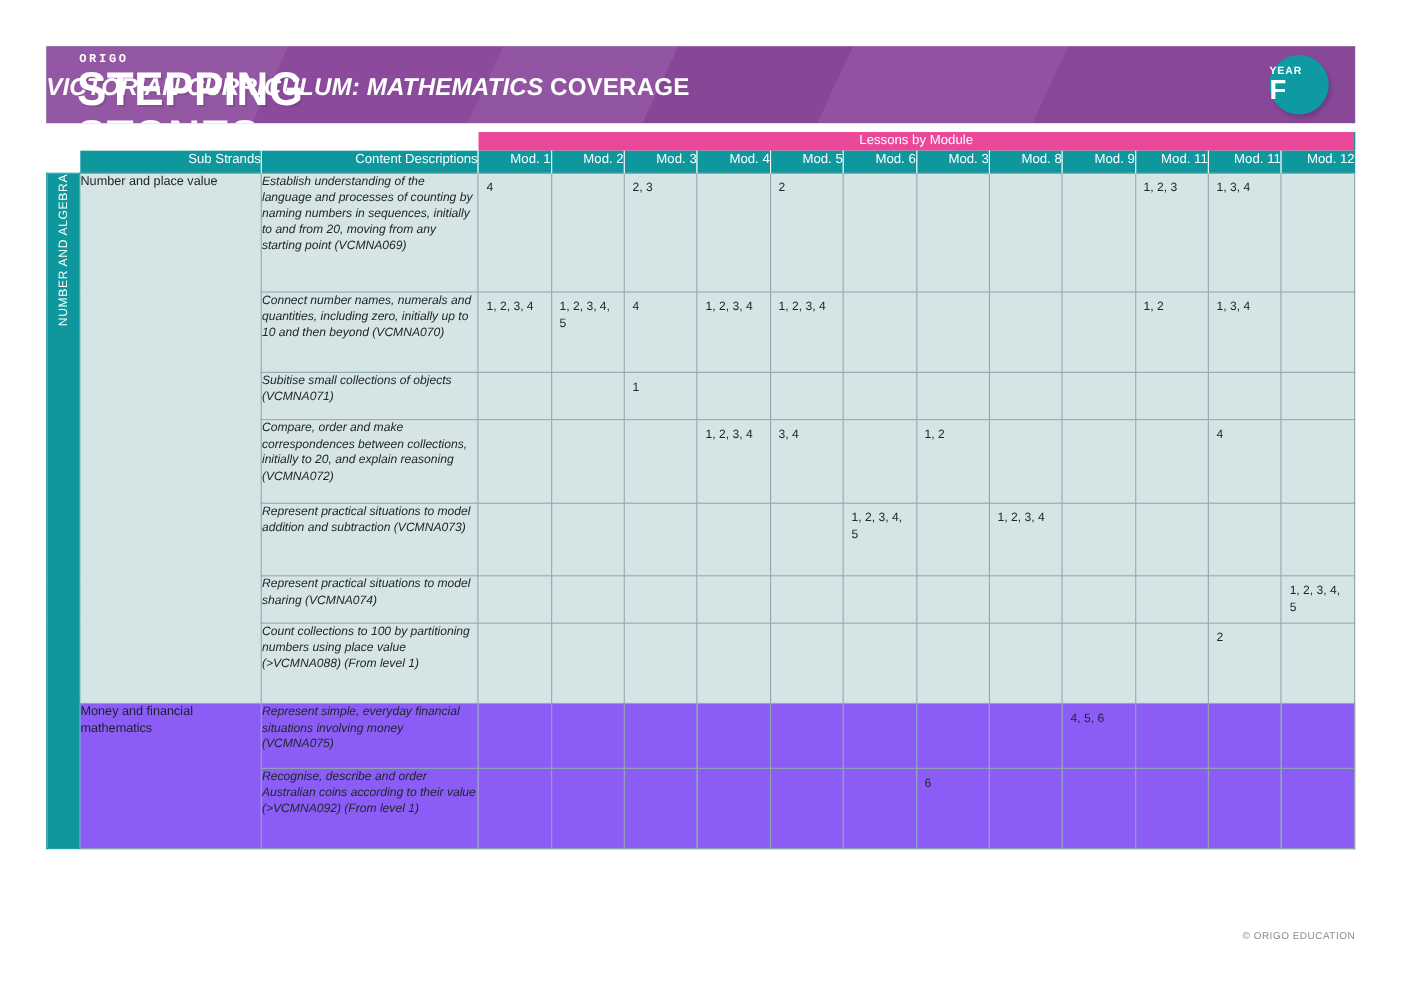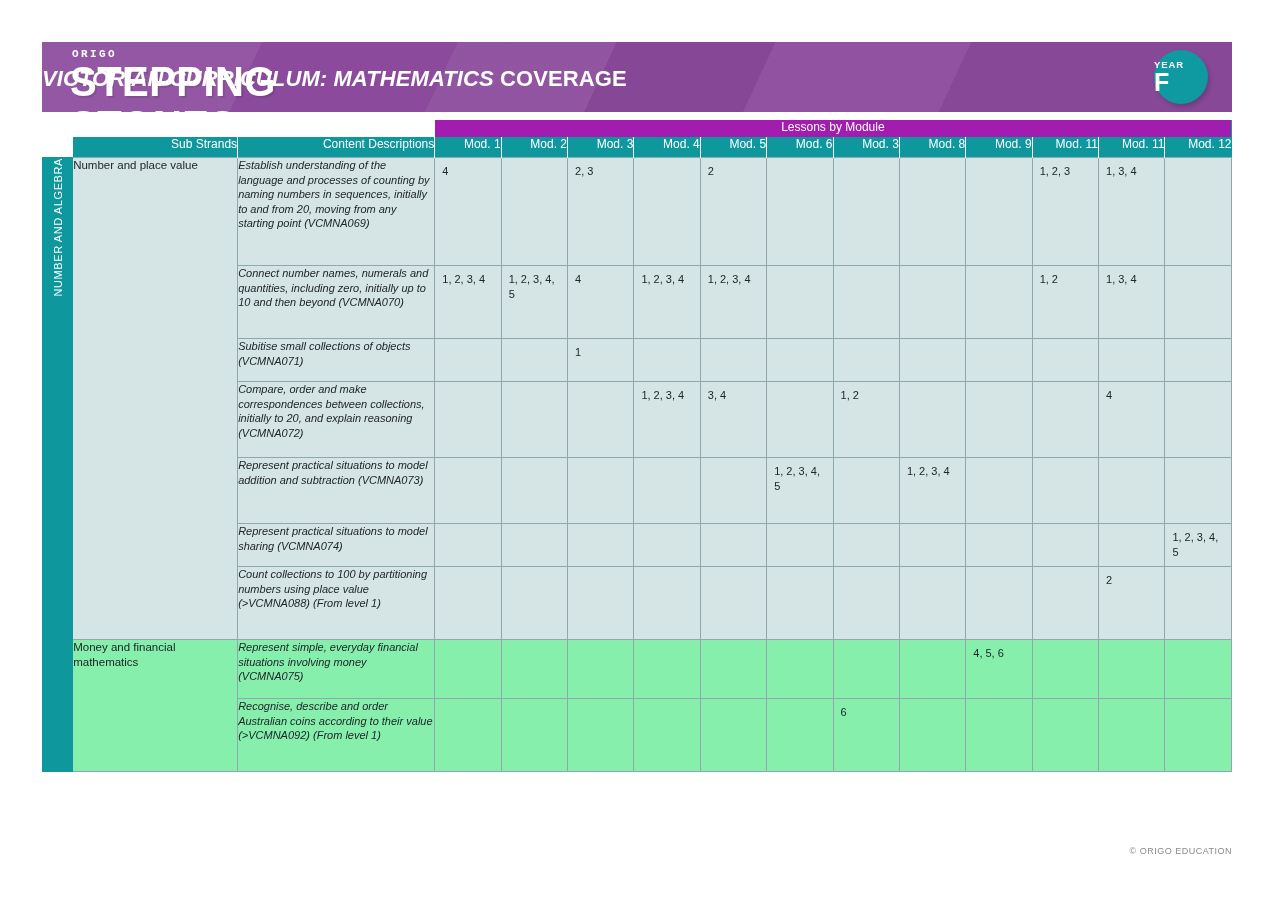--- a/index.html
+++ b/index.html
@@ -110,21 +110,21 @@
   }
   table.cov td, table.cov th {
     vertical-align: top;
     padding: 0;
     font-weight: normal;
   }
 
   
   .th-blank { background: #ffffff; border: none; }
   .th-group {
-    background: #a21caf;
+    background: #ec4899;
     color: #ffffff;
     font-size: 12px;
     font-weight: bold;
     text-align: center;
     height: 17px;
     vertical-align: middle;
     border-right: 1px solid #0f9a9f;
   }
   .th-col {
     background: #0e989e;
@@ -138,21 +138,21 @@
   .th-col.last { border-right: none; }
   .th-strandgap { background: #ffffff; }
 
   
   .cell {
     border: 1px solid #8fa8ad;
     background: #d5e4e5;
     padding: 6px 7px 7px 7px;
     line-height: 1.32;
   }
-  .cell.money { background: #86efac; }
+  .cell.money { background: #8b5cf6; }
   .cell.mod {
     padding: 6px 6px 7px 7px;
   }
   .cell.sub {
     font-size: 11.5px;
     color: #1b2226;
     margin-left: 40px;
   }
   .cell.desc {
     font-size: 11px;

